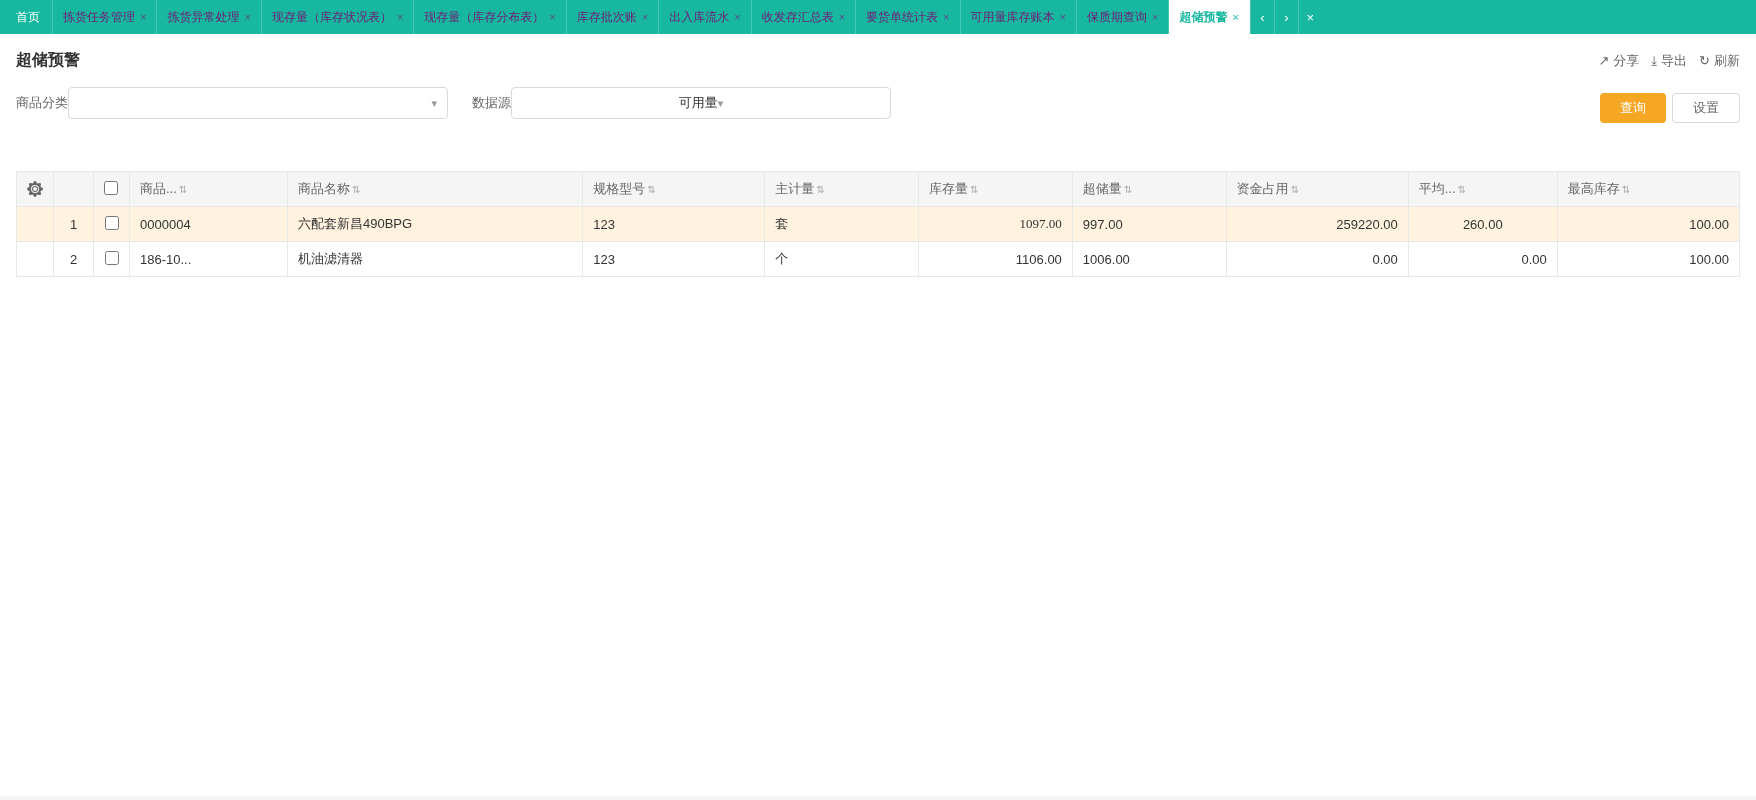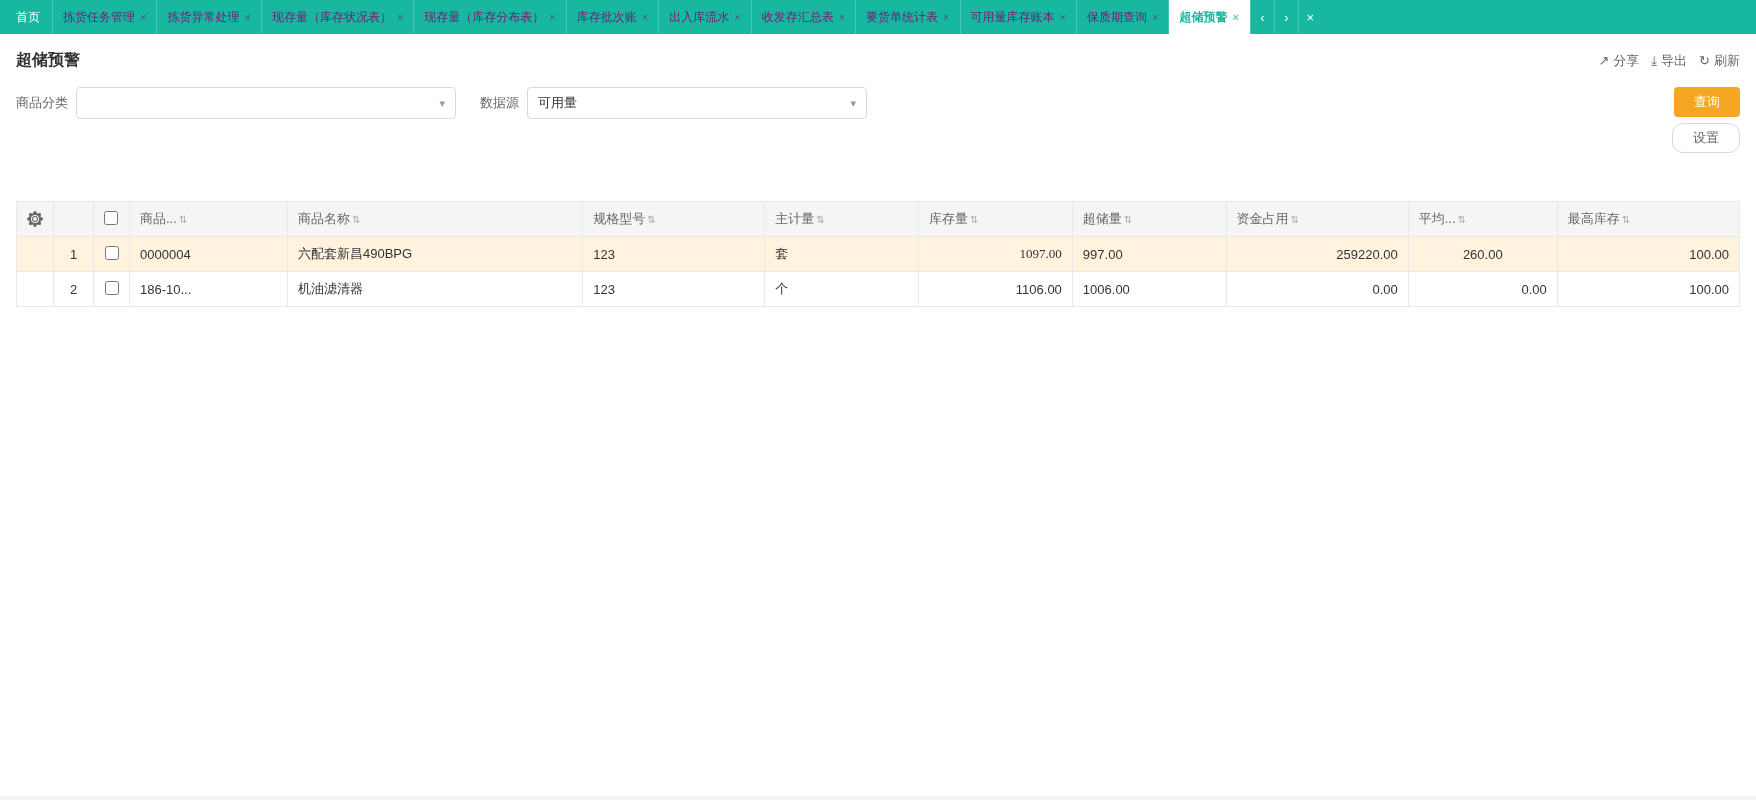--- a/index.html
+++ b/index.html
@@ -86,21 +86,20 @@
       display: flex;
       align-items: center;
       gap: 4px;
       color: #666;
       font-size: 13px;
       cursor: pointer;
     }
     .filter-group {
       display: flex;
       align-items: center;
-      gap: 8px;
     }
     .filter-label {
       font-size: 13px;
       color: #666;
       white-space: nowrap;
     }
     .filter-select {
       display: flex;
       align-items: center;
       justify-content: space-between;
@@ -108,21 +107,22 @@
       border-radius: 4px;
       padding: 4px 10px;
       width: 380px;
       height: 32px;
       cursor: pointer;
       background: #fff;
       font-size: 13px;
       color: #999;
     }
     .filter-select.datasource {
-      width: 340px;
+      width: 380px;
+      justify-content: center;
     }
     .filter-select-value {
       color: #333;
     }
     .filter-chevron {
       color: #999;
       font-size: 11px;
     }
 
     .btn-query {
@@ -132,33 +132,33 @@
       border-radius: 4px;
       padding: 6px 20px;
       font-size: 13px;
       cursor: pointer;
       margin-left: auto;
     }
     .btn-settings {
       background: #fff;
       color: #666;
       border: 1px solid #d9d9d9;
-      border-radius: 11px;
+      border-radius: 4px;
       padding: 5px 20px;
       font-size: 13px;
       cursor: pointer;
       margin-top: 6px;
-      margin-left: 32px;
     }
 
     .filter-buttons {
       margin-left: auto;
       display: flex;
-      flex-direction: column;
+      flex-direction: row;
       align-items: flex-end;
+      gap: 6px;
     }
 
     
     .data-table {
       width: 100%;
       border-collapse: collapse;
       font-size: 13px;
       margin-top: 48px;
     }
     .data-table th {

